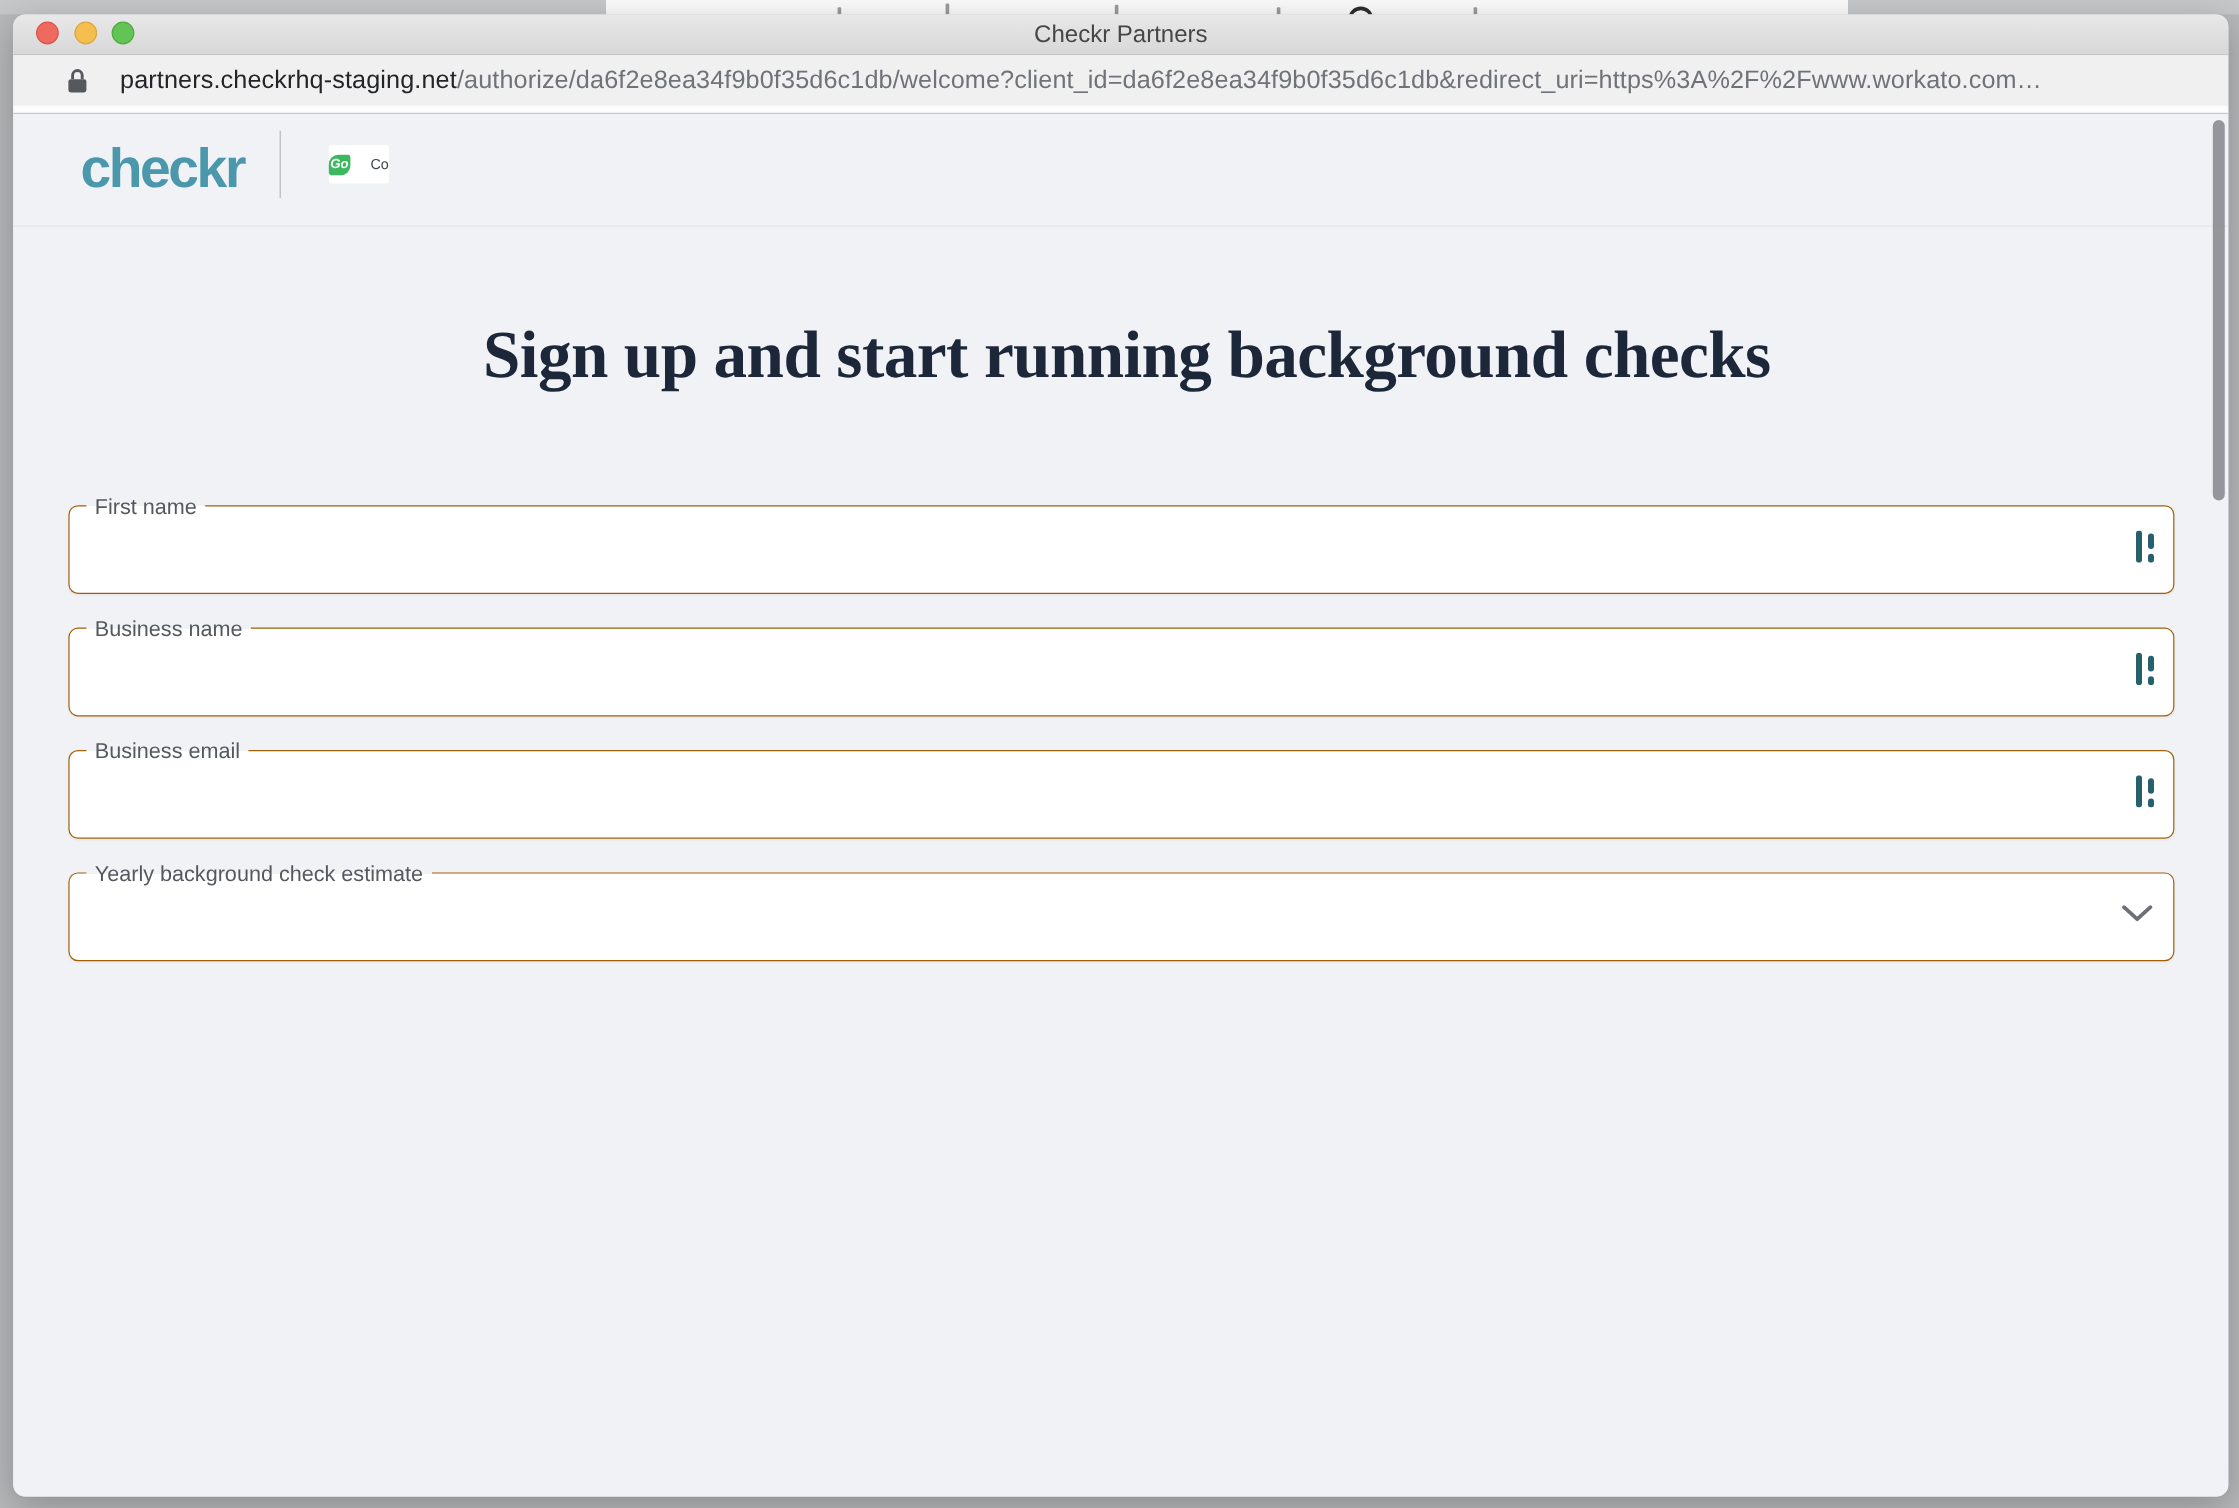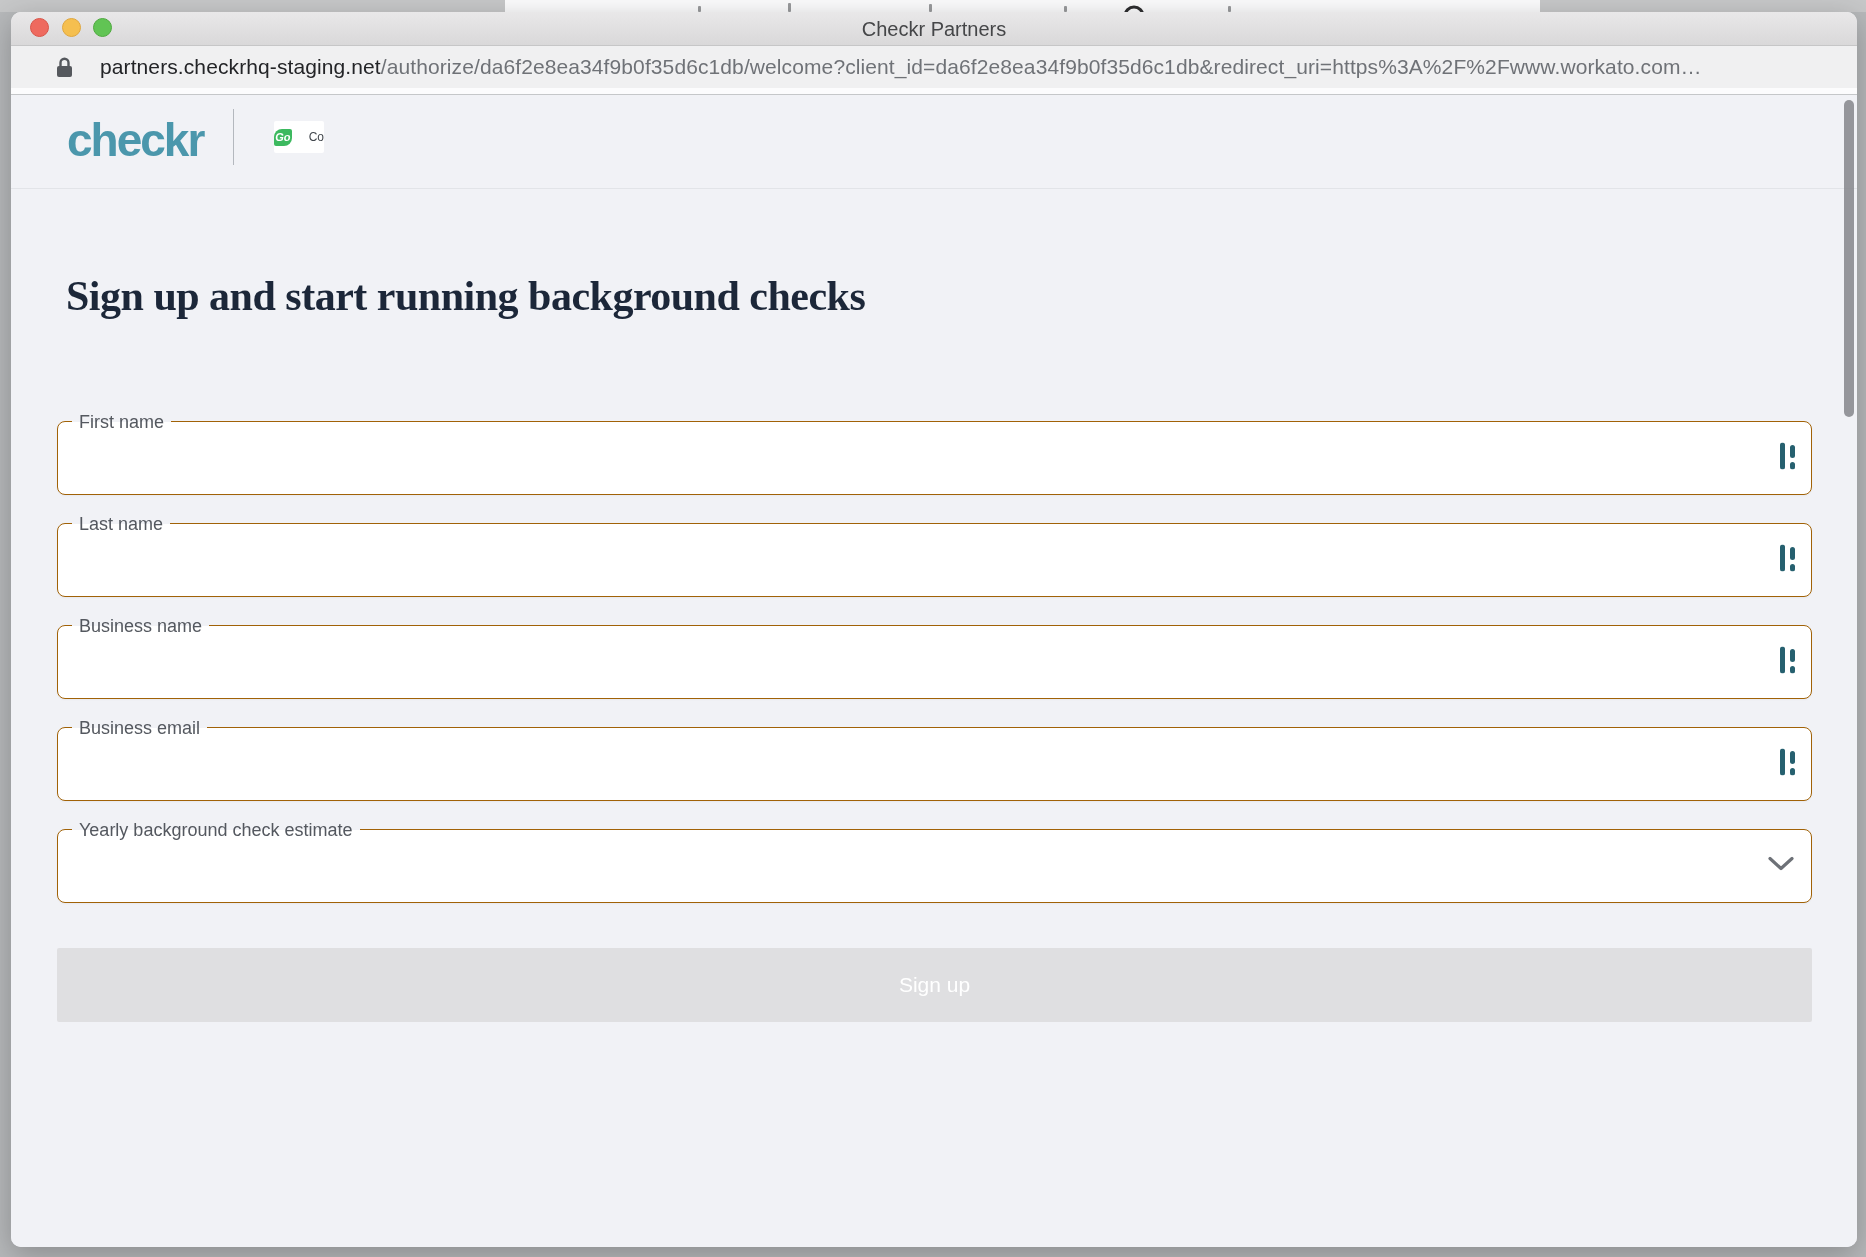--- a/index.html
+++ b/index.html
@@ -44,21 +44,21 @@
   .logo-divider { position:absolute; left:222px; top:14px; width:1px; height:56px; background:#b4b8be; }
   .goco-card { position:absolute; left:263px; top:26px; width:50px; height:32px; background:#ffffff;
                border-radius:2px; display:flex; align-items:center; justify-content:center; gap:17px; }
   .goco-leaf { width:24px; height:17px; background:#3cb95f; border-radius:8px 2px 8px 2px;
                display:flex; align-items:center; justify-content:center;
                color:#fff; font-size:11px; font-weight:bold; font-style:italic; }
   .goco-co { font-size:12px; color:#41464c; font-weight:500; }
 
   .content { padding:0 45px 0 46px; }
   h1.headline { margin:84px 0 0 9px; font-family:"Liberation Serif", serif; font-weight:bold;
-                font-size:42px; line-height:46px; letter-spacing:-0.5px; color:#1c2739; }
+                font-size:56px; line-height:46px; letter-spacing:-0.5px; color:#1c2739;text-align:center; }
 
   form.signup { margin-top:102px; }
   .field { position:relative; height:74px; margin-bottom:28px; background:#ffffff;
            border:1px solid #a16207; border-radius:8px; box-shadow:0 1px 2px rgba(25,30,50,0.04); }
   .field-label { position:absolute; top:-11px; left:14px; padding:0 7px; font-size:18px; line-height:22px;
                  color:#54585f; background:linear-gradient(to bottom,#f1f2f6 50%,#ffffff 50%); }
   .field input { width:100%; height:100%; border:none; outline:none; background:transparent;
                  padding:0 58px 0 20px; font-size:20px; color:#1c2739; border-radius:8px;
                  font-family:"Liberation Sans", sans-serif; }
   .bars-icon { position:absolute; right:14px; top:50%; transform:translateY(-50%); cursor:pointer; }
@@ -136,31 +136,20 @@
           <input type="text" value="" style="">
           <span class="bars-icon">
             <svg width="17" height="27" viewBox="0 0 17 27">
               <rect x="0" y="0" width="5" height="27" rx="2.5" fill="#26606f"></rect>
               <rect x="10" y="2.5" width="5" height="13" rx="2.5" fill="#26606f"></rect>
               <rect x="10" y="19.5" width="5" height="7.5" rx="2.5" fill="#26606f"></rect>
             </svg>
           </span>
         </div>
 
-        <div class="field">
-          <span class="field-label">Last name</span>
-          <input type="text" value="" style="">
-          <span class="bars-icon">
-            <svg width="17" height="27" viewBox="0 0 17 27">
-              <rect x="0" y="0" width="5" height="27" rx="2.5" fill="#26606f"></rect>
-              <rect x="10" y="2.5" width="5" height="13" rx="2.5" fill="#26606f"></rect>
-              <rect x="10" y="19.5" width="5" height="7.5" rx="2.5" fill="#26606f"></rect>
-            </svg>
-          </span>
-        </div>
 
         <div class="field">
           <span class="field-label">Business name</span>
           <input type="text" value="" style="">
           <span class="bars-icon">
             <svg width="17" height="27" viewBox="0 0 17 27">
               <rect x="0" y="0" width="5" height="27" rx="2.5" fill="#26606f"></rect>
               <rect x="10" y="2.5" width="5" height="13" rx="2.5" fill="#26606f"></rect>
               <rect x="10" y="19.5" width="5" height="7.5" rx="2.5" fill="#26606f"></rect>
             </svg>
@@ -183,21 +172,20 @@
         <div class="field">
           <span class="field-label">Yearly background check estimate</span>
           <div class="select-box"></div>
           <span class="chev">
             <svg width="26" height="15" viewBox="0 0 26 15">
               <polyline points="2,2 13,12 24,2" fill="none" stroke="#6d7177" stroke-width="3.2" stroke-linecap="round" stroke-linejoin="round"></polyline>
             </svg>
           </span>
         </div>
 
-        <button type="button" class="signup-btn">Sign up</button>
 
 
       </form>
     </div>
 
   </div>
 
   <div class="scroll-thumb"></div>
 
 </div>

